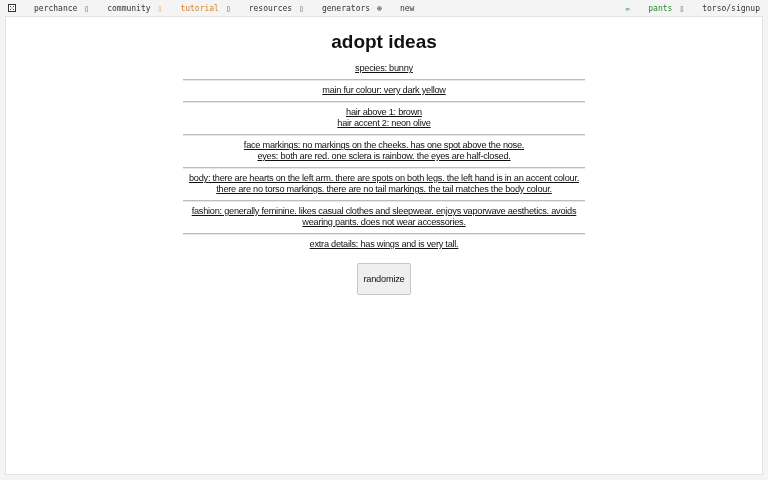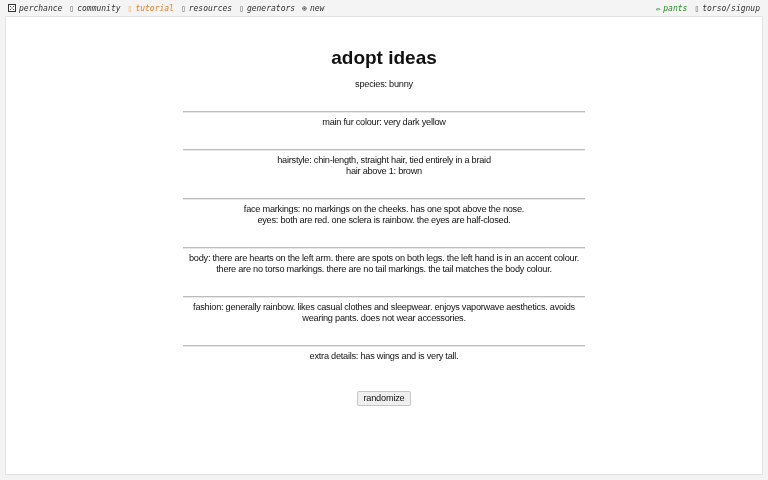--- a/index.html
+++ b/index.html
@@ -17,21 +17,21 @@
     font-family: "DejaVu Sans Mono", "Liberation Mono", monospace;
     font-size: 8px;
     color: #333;
     display: flex;
     align-items: center;
     justify-content: space-between;
     padding: 0 8px;
     box-sizing: border-box;
   }
   .topbar .left, .topbar .right { display: flex; align-items: center; gap: 7px; }
-  .nav-item { display: flex; align-items: center; gap: 3px; color: #333; cursor: pointer; white-space: nowrap; font-style: italic; }
+  .nav-item { display: flex; align-items: center; gap: 18px; color: #333; cursor: pointer; white-space: nowrap; }
   .nav-item.active { color: #d9822b; }
   .nav-item.edit { color: #2a8a2a; }
   .nav-icon { font-size: 8px; color: #666; }
   .nav-item.active .nav-icon { color: #e8a86b; }
   .dice {
     display: inline-block;
     width: 8px; height: 8px;
     border: 1px solid #333;
     box-sizing: border-box;
     position: relative;
@@ -48,59 +48,59 @@
   .page {
     position: absolute;
     top: 16px; left: 5px;
     width: 758px; height: 459px;
     background: #fff;
     border: 1px solid #e2e2e2;
     box-sizing: border-box;
   }
   .content {
     width: 402px;
-    margin: 16px auto;
+    margin: 0 auto;
     font-family: "Liberation Sans", "DejaVu Sans", sans-serif;
     font-size: 9.2px;
     color: #111;
     text-align: center;
     letter-spacing: -0.25px;
     line-height: 11px;
   }
   h1 {
     font-family: "Liberation Sans", sans-serif;
     font-weight: bold;
     font-size: 19px;
     margin: 0;
     padding-top: 14px;
     height: 22px;
     line-height: 22px;
     letter-spacing: 0;
   }
-  .section { padding: 4px 0 21px; }
+  .section { padding: 4px 0 5px; text-decoration: underline; }
   .section.first { padding-top: 10px; }
   hr.sep {
     border: none;
     border-top: 1px solid #bdbdbd;
     border-bottom: 1px solid #e8e8e8;
     margin: 0;
     height: 0;
   }
   .line { display: block; }
   .btn-wrap { padding-top: 8px; }
   button.randomize {
     font-family: "Liberation Sans", sans-serif;
     font-size: 9.2px;
     letter-spacing: -0.2px;
     color: #111;
     background: #efefef;
     border: 1px solid #c6c6c6;
     border-radius: 2px;
     padding: 2px 5px;
-    height: 15px;
+    height: 32px;
     line-height: 9px;
     cursor: pointer;
   }
 </style>
 </head>
 <body>
 
 <div class="topbar">
   <div class="left">
     <a class="nav-item">
@@ -148,38 +148,38 @@
       <span class="line">species: bunny</span>
     </div>
     <hr class="sep">
 
     <div class="section">
       <span class="line">main fur colour: very dark yellow</span>
     </div>
     <hr class="sep">
 
     <div class="section">
-      <span class="line">hairstyle: chin-length, straight hair, tied entirely in a braid</span>
       <span class="line">hair above 1: brown</span>
+      <span class="line">hair accent 2: neon olive</span>
     </div>
     <hr class="sep">
 
     <div class="section">
       <span class="line">face markings: no markings on the cheeks. has one spot above the nose.</span>
       <span class="line">eyes: both are red. one sclera is rainbow. the eyes are half-closed.</span>
     </div>
     <hr class="sep">
 
     <div class="section">
       <span class="line">body: there are hearts on the left arm. there are spots on both legs. the left hand is in an accent colour. there are no torso markings. there are no tail markings. the tail matches the body colour.</span>
     </div>
     <hr class="sep">
 
     <div class="section">
-      <span class="line">fashion: generally rainbow. likes casual clothes and sleepwear. enjoys vaporwave aesthetics. avoids wearing pants. does not wear accessories.</span>
+      <span class="line">fashion: generally feminine. likes casual clothes and sleepwear. enjoys vaporwave aesthetics. avoids wearing pants. does not wear accessories.</span>
     </div>
     <hr class="sep">
 
     <div class="section">
       <span class="line">extra details: has wings and is very tall.</span>
     </div>
 
     <div class="btn-wrap">
       <button class="randomize">randomize</button>
     </div>

